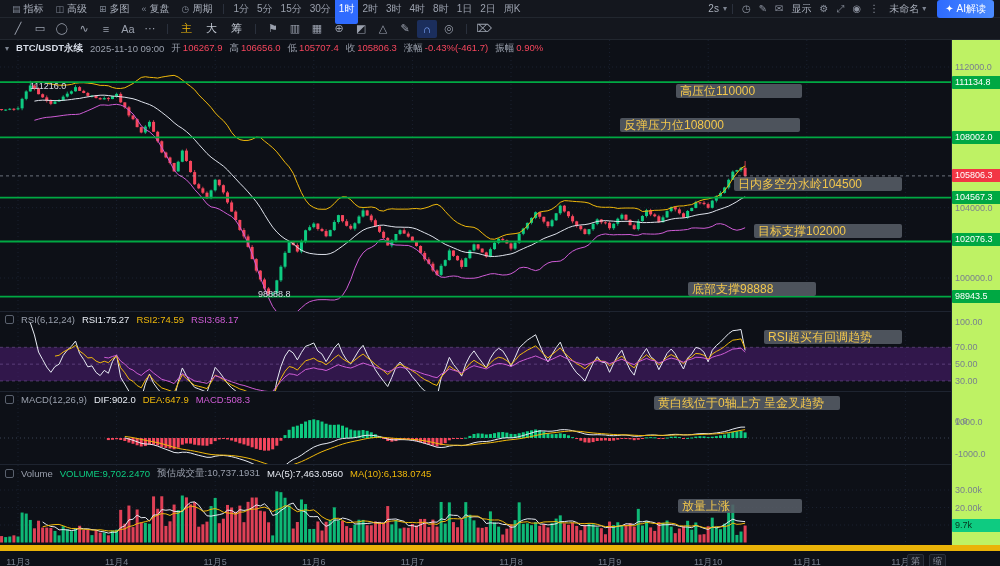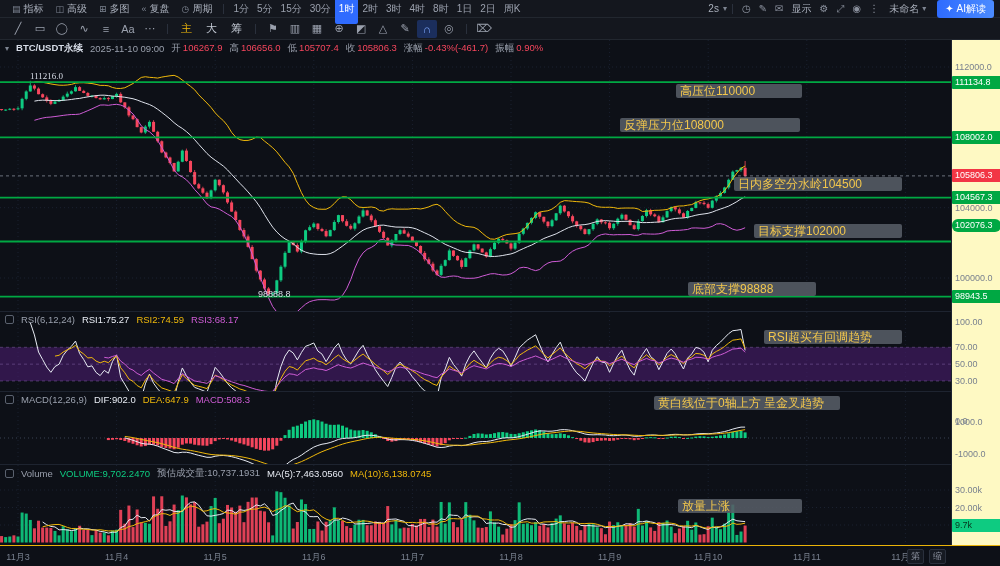--- a/index.html
+++ b/index.html
@@ -33,27 +33,27 @@
   #panel-vol{top:424px;height:81px;border-top:1px solid #1e2430}
   .phead{position:absolute;left:5px;top:2px;display:flex;align-items:center;gap:7px;
     font-size:9.5px;z-index:5;white-space:nowrap}
   .phead.l2{top:15px}
   .pi{width:9px;height:9px;border:1px solid #5a616e;border-radius:2px;display:inline-block}
   .sym{color:#d8dde8;font-weight:bold}
   .pair{display:flex;gap:2px}
   .v-red{color:#f6465d}.v-green{color:#0ecb81}.v-yellow{color:#f0b90b}
   .v-white{color:#e7ebf3}.v-magenta{color:#cf5cd6}.v-gray{color:#9aa0ad}
   .praxis{position:absolute;left:951px;top:0;width:49px;height:526px;border-left:1px solid #1e2430;
-    background:#fef9c3;z-index:6;font-size:9px}
+    background:#bef264;z-index:6;font-size:9px}
   .pt{position:absolute;left:3px;color:#79818f}
   .tag{position:absolute;left:0;width:49px;height:13px;line-height:13px;padding-left:3px;
     color:#fff;font-size:9px;z-index:7;border-radius:1px}
   .tag.green{background:#00a843}.tag.red{background:#f23645}
   .tag.vol{background:#0ecb81;color:#07351f}
-  .timeaxis{position:absolute;left:0;top:505px;width:1000px;height:21px;border-top:1px solid #eab308;
+  .timeaxis{position:absolute;left:0;top:505px;width:1000px;height:21px;border-top:6px solid #eab308;
     font-size:9px;background:#0d1017;z-index:6}
   .tx{position:absolute;top:5px;transform:translateX(-50%);color:#79818f}
   .corner{position:absolute;right:54px;top:3px;display:flex;gap:5px;font-size:9px;z-index:8}
   .corner span{border:1px solid #2a303c;padding:0 3px;border-radius:2px;background:#161a22;
     color:#8b919e;cursor:pointer}
   .anno{position:absolute;height:14px;line-height:14px;background:rgba(86,92,102,.88);color:#f3c74c;
     font-size:12px;padding:0 4px;border-radius:2px;z-index:5;white-space:nowrap;overflow:hidden;cursor:pointer}
   .pmark{position:absolute;color:#d9dee8;font-size:9px;z-index:4}
 </style>
 </head>
@@ -557,21 +557,21 @@
         </span>
       <span class="pair">
           <span class="v-gray">涨幅</span>
           <span class="v-red">-0.43%(-461.7)</span>
         </span>
       <span class="pair">
           <span class="v-gray">振幅</span>
           <span class="v-red">0.90%</span>
         </span>
     </div>
-  <span class="pmark" style="left: 30px; top: 31px; font-family: Liberation Serif, serif;">111216.0</span>
+  <span class="pmark" style="left: 30px; top: 41px;">111216.0</span>
       <span class="pmark" style="left: 258px; top: 249px;">98888.8</span>
     </div>
 
   <div class="panel" id="panel-rsi">
     <svg id="svg-rsi" width="951" height="80">
         <line x1="18" y1="0" x2="18" y2="80" stroke="#1a2130" stroke-dasharray="1,3"></line>
         <line x1="116.6" y1="0" x2="116.6" y2="80" stroke="#1a2130" stroke-dasharray="1,3"></line>
         <line x1="215.2" y1="0" x2="215.2" y2="80" stroke="#1a2130" stroke-dasharray="1,3"></line>
         <line x1="313.79999999999995" y1="0" x2="313.79999999999995" y2="80" stroke="#1a2130" stroke-dasharray="1,3"></line>
         <line x1="412.4" y1="0" x2="412.4" y2="80" stroke="#1a2130" stroke-dasharray="1,3"></line>
@@ -989,21 +989,21 @@
   </div>
 
   <div class="praxis" id="praxis">
       <span class="pt" style="top: 22px;">112000.0</span>
       <span class="pt" style="top: 162.667px;">104000.0</span>
       <span class="pt" style="top: 233px;">100000.0</span>
       <span class="tag green" style="top: 35.7131px;">111134.8</span>
       <span class="tag green" style="top: 90.7982px;">108002.0</span>
       <span class="tag red" style="top: 129.406px;">105806.3</span>
       <span class="tag green" style="top: 151.192px;">104567.3</span>
-      <span class="tag green" style="top: 179px; border-radius: 6px;">102076.3</span>
+      <span class="tag green" style="top: 193px;">102076.3</span>
       <span class="tag green" style="top: 250.077px;">98943.5</span>
       <span class="pt" style="top: 277px;">100.00</span>
       <span class="pt" style="top: 302.29px;">70.00</span>
       <span class="pt" style="top: 319.15px;">50.00</span>
       <span class="pt" style="top: 336.01px;">30.00</span>
       <span class="pt" style="top: 377px;">1000.0</span>
       <span class="pt" style="top: 376px;">0.0</span>
       <span class="pt" style="top: 409px;">-1000.0</span>
       <span class="pt" style="top: 445px;">30.00k</span>
       <span class="pt" style="top: 462.5px;">20.00k</span>

